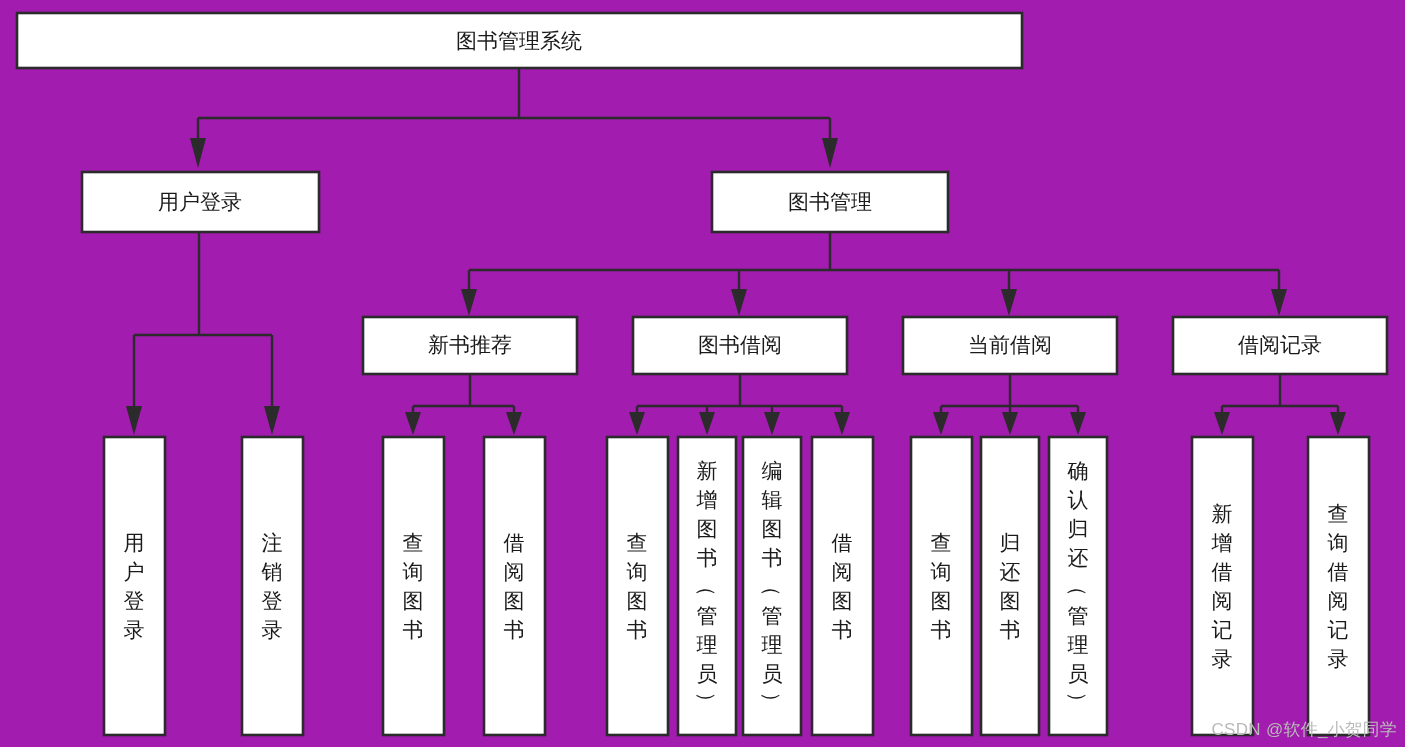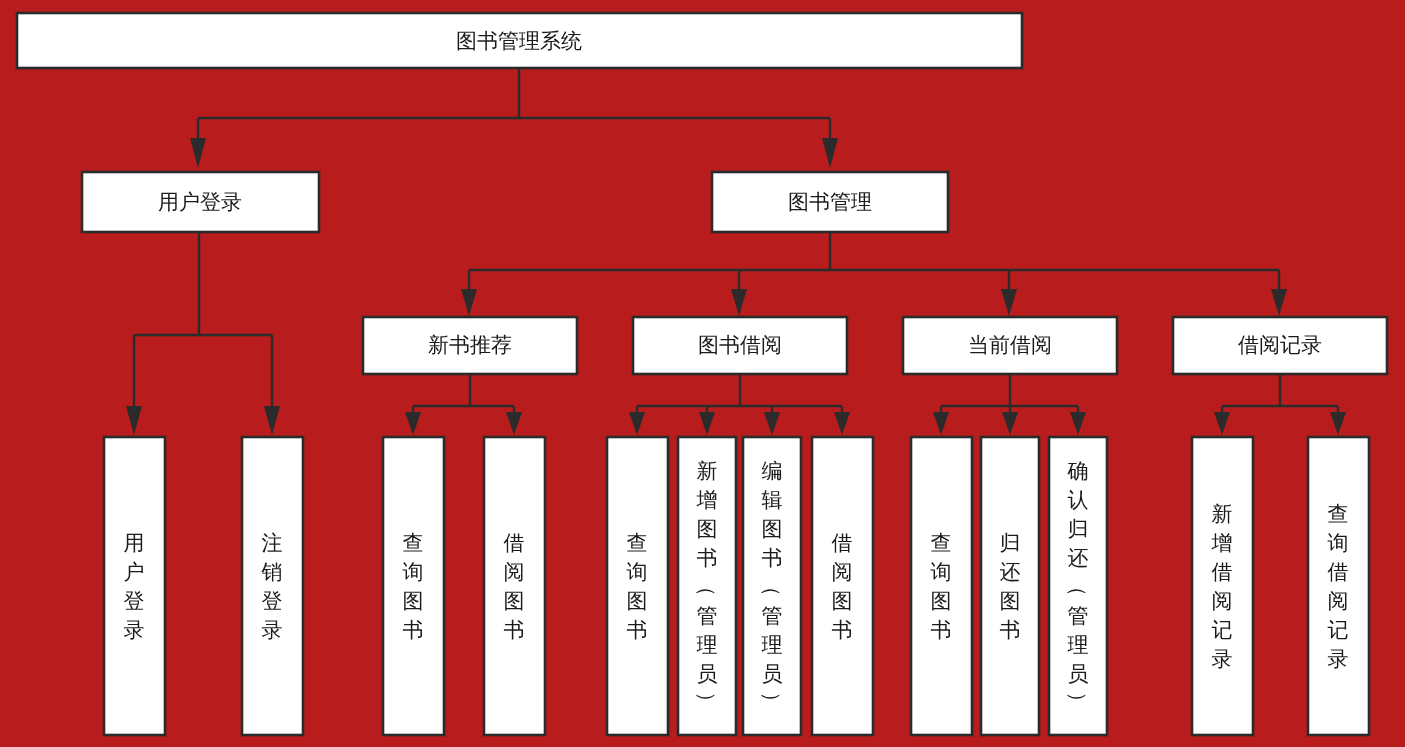--- a/index.html
+++ b/index.html
@@ -10,21 +10,21 @@
   body {
     width: 1405px;
     height: 747px;
     font-family: "Liberation Sans", "DejaVu Sans", sans-serif;
     overflow: hidden;
   }
   #diagram-root {
     position: relative;
     width: 1405px;
     height: 747px;
-    background: #b91c1c;
+    background: #a21caf;
   }
   svg.diagram-canvas {
     position: absolute;
     top: 0;
     left: 0;
     width: 1405px;
     height: 747px;
   }
   .node-rect {
     fill: #ffffff;
@@ -235,14 +235,15 @@
       <text class="node-label-v vtext" x="1222" y="0"><tspan x="1222" y="513.5" dominant-baseline="central">新</tspan><tspan x="1222" y="542.5" dominant-baseline="central">增</tspan><tspan x="1222" y="571.5" dominant-baseline="central">借</tspan><tspan x="1222" y="600.5" dominant-baseline="central">阅</tspan><tspan x="1222" y="629.5" dominant-baseline="central">记</tspan><tspan x="1222" y="658.5" dominant-baseline="central">录</tspan></text>
     </g>
 
     <g>
       <rect class="node-rect" x="1308" y="437" width="61" height="298"></rect>
       <text class="node-label-v vtext" x="1338" y="0"><tspan x="1338" y="513.5" dominant-baseline="central">查</tspan><tspan x="1338" y="542.5" dominant-baseline="central">询</tspan><tspan x="1338" y="571.5" dominant-baseline="central">借</tspan><tspan x="1338" y="600.5" dominant-baseline="central">阅</tspan><tspan x="1338" y="629.5" dominant-baseline="central">记</tspan><tspan x="1338" y="658.5" dominant-baseline="central">录</tspan></text>
     </g>
 
   </svg>
 
+  <div class="watermark-text">CSDN @软件_小贺同学</div>
 
 </div>
 
 </body></html>

